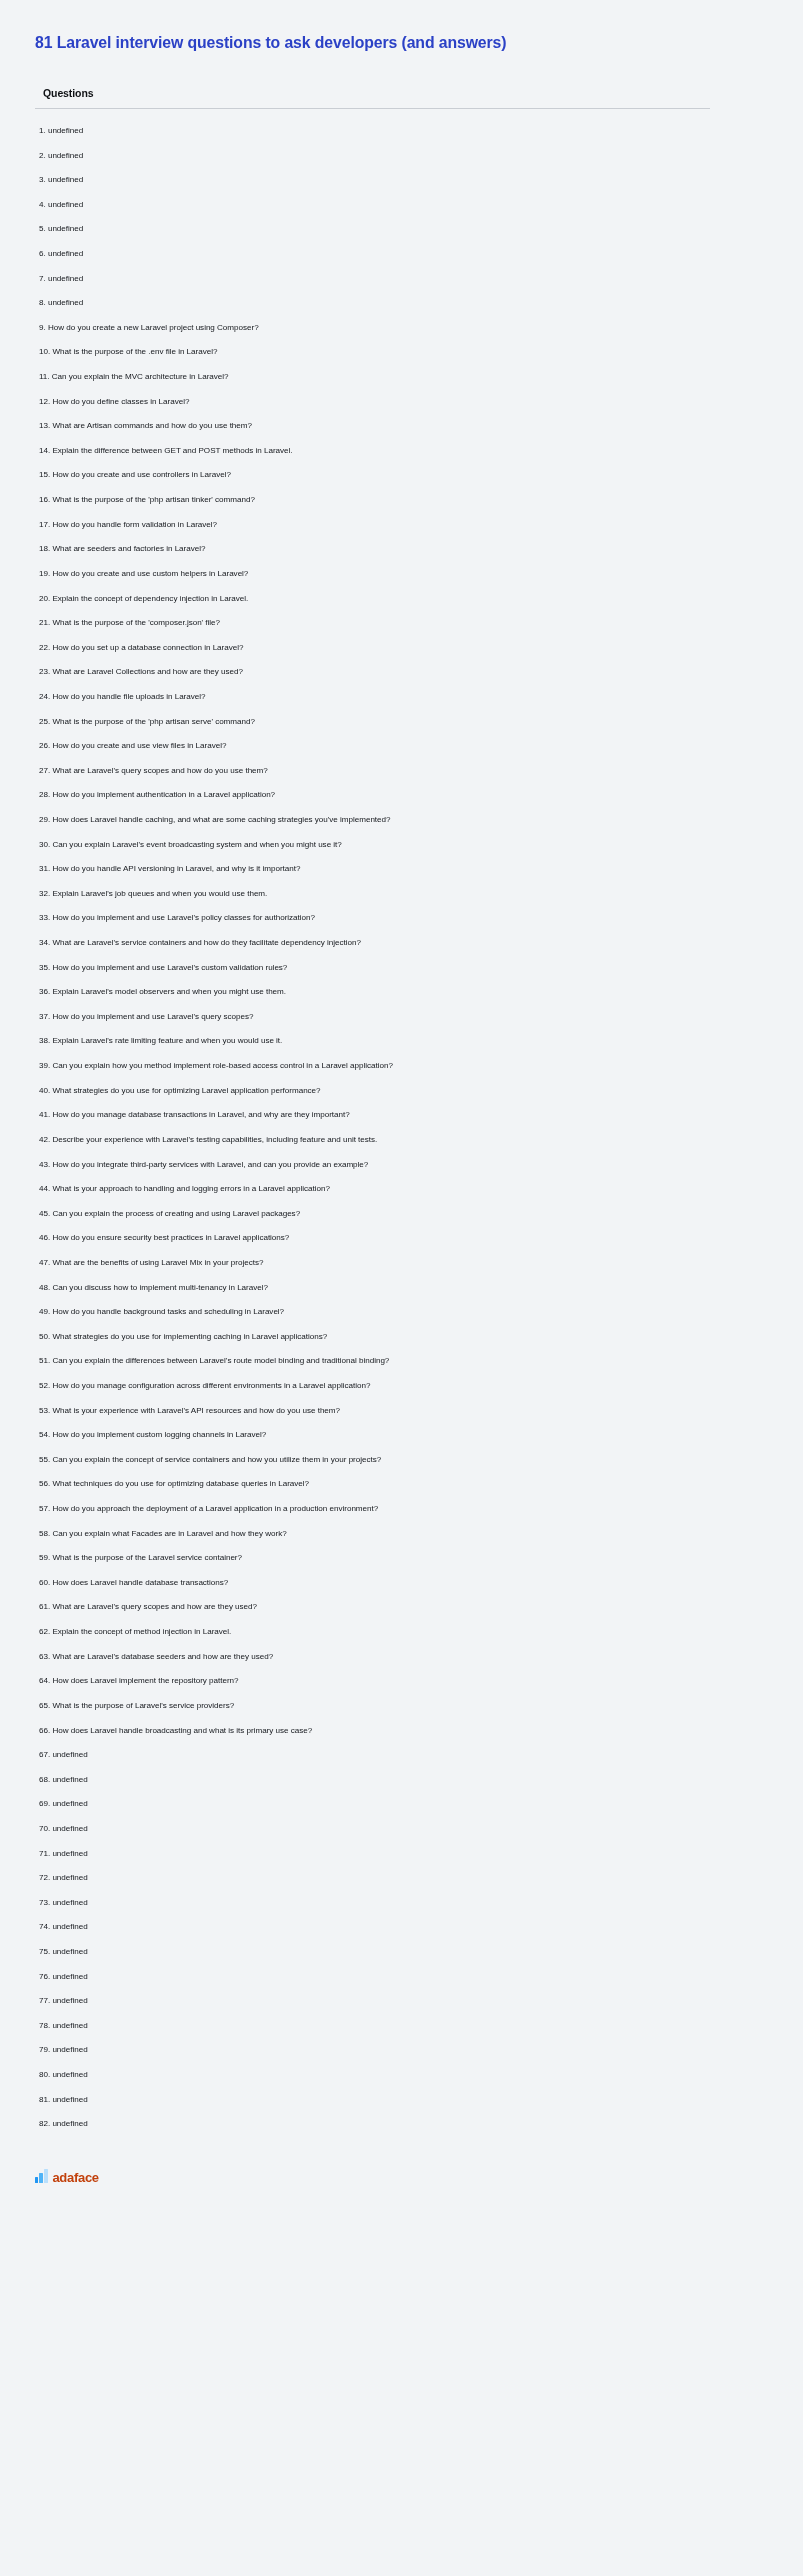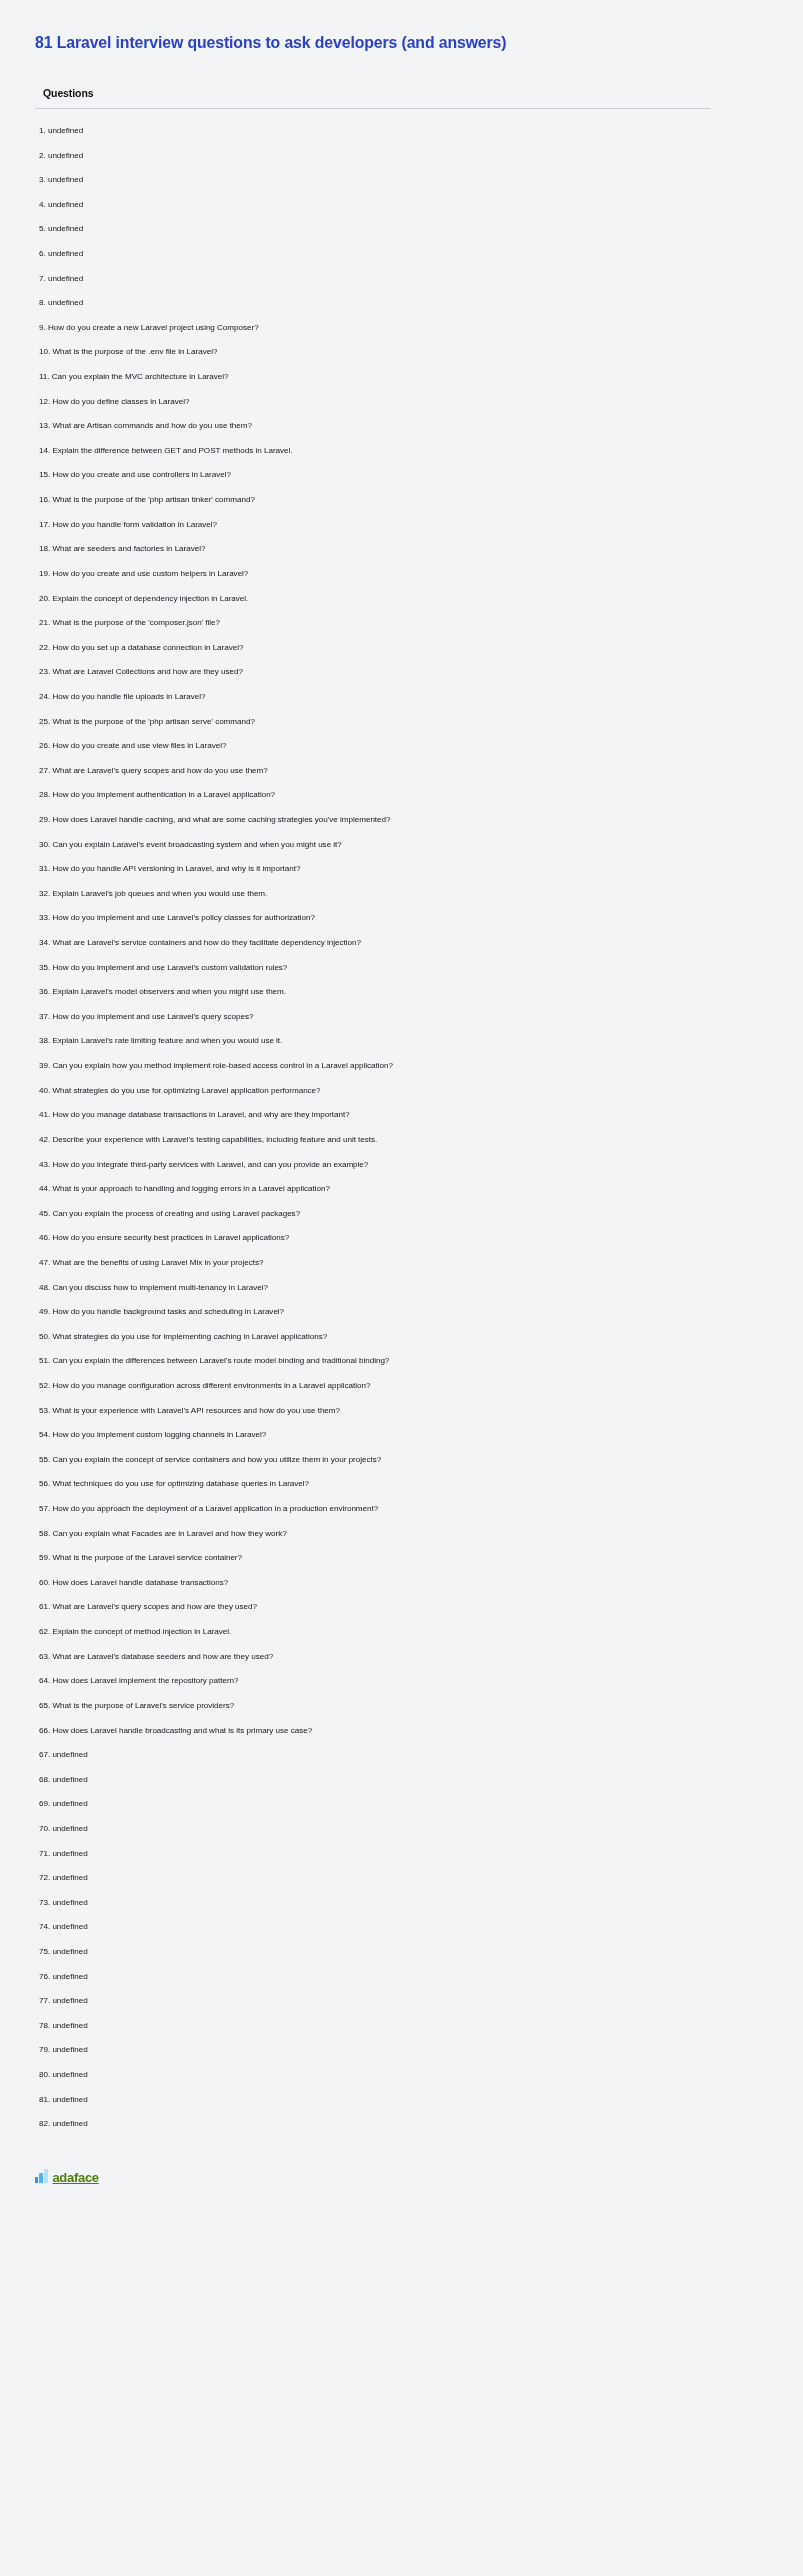--- a/index.html
+++ b/index.html
@@ -87,26 +87,25 @@
     align-items: flex-end;
     gap: 1.1px;
     height: 13.7px;
   }
   .bar1 { width: 3.2px; height: 5.3px; background: #2196f3; border-radius: 0.5px; }
   .bar2 { width: 3.7px; height: 9.5px; background: #4fb3f6; border-radius: 0.5px; }
   .bar3 { width: 3.7px; height: 13.7px; background: #b8dffc; border-radius: 0.5px; }
   .logo-text {
     font-size: 13px;
     font-weight: bold;
-    color: #4d7c0f;
+    color: #c2410c;
     letter-spacing: -0.3px;
     line-height: 1;
     position: relative;
     top: 1.1px;
-    text-decoration: underline;
   }
 </style>
 </head>
 <body>
 
 <div class="page">
   <div class="inner">
 
     <h1 class="page-title">81 Laravel interview questions to ask developers (and answers)</h1>
 

